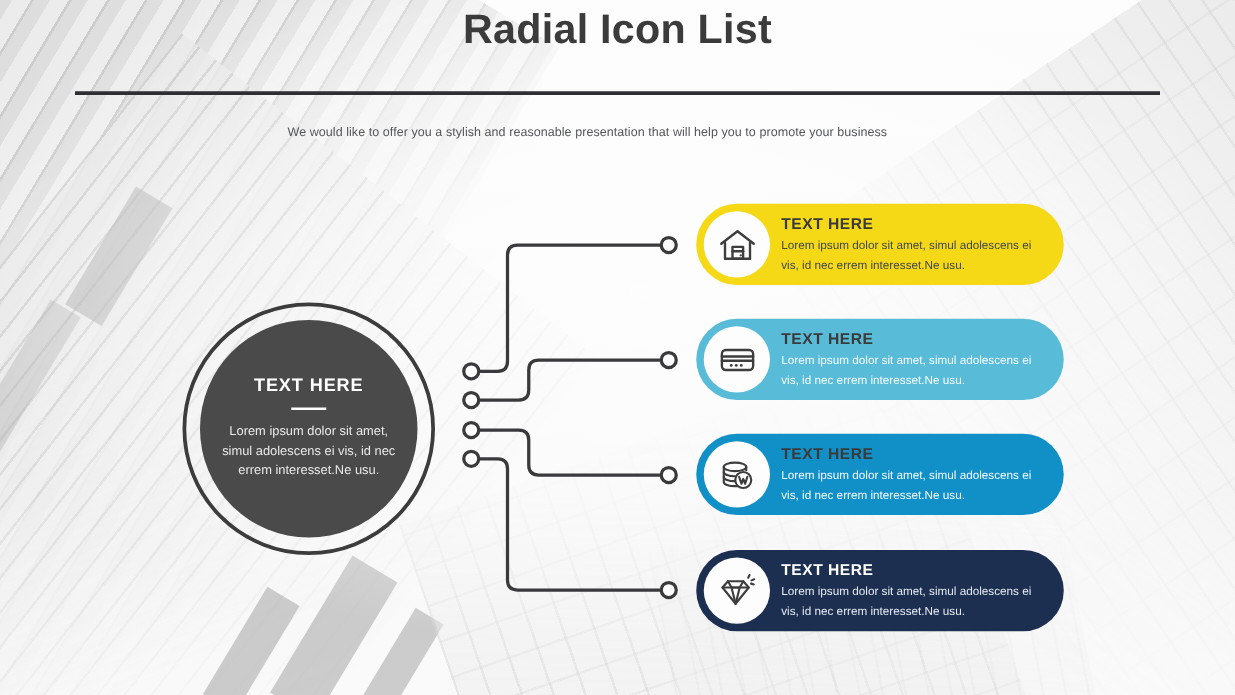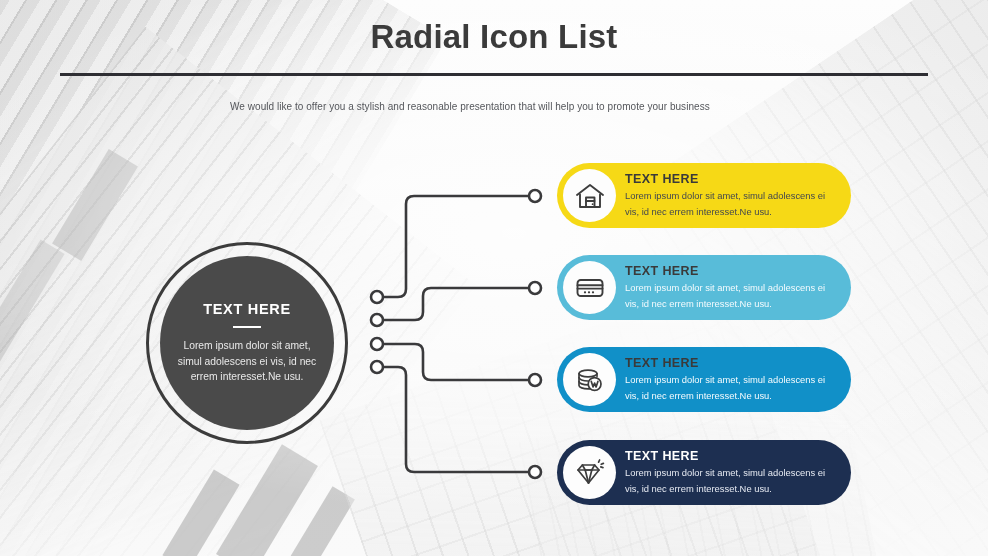--- a/index.html
+++ b/index.html
@@ -114,21 +114,21 @@
             mask-image: linear-gradient(15deg,#000 40%, rgba(0,0,0,0) 95%);
   }
   
   .bg-veil {
     position: absolute; inset: 0;
     background: radial-gradient(ellipse 70% 60% at 52% 42%, rgba(255,255,255,.80) 0%, rgba(255,255,255,.35) 55%, rgba(255,255,255,0) 85%);
   }
 
   
   .title {
-    position: absolute; left: 0; right: 0; top: 18px;
+    position: absolute; left: 0; right: 0; top: 4px;
     text-align: center;
     font-size: 33px; font-weight: bold;
     color: #3b3b3b; letter-spacing: .2px;
   }
   .rule {
     position: absolute; left: 60px; top: 73px;
     width: 868px; height: 3px; background: #2e2e33;
   }
   .subtitle {
     position: absolute; left: 230px; top: 101px;

